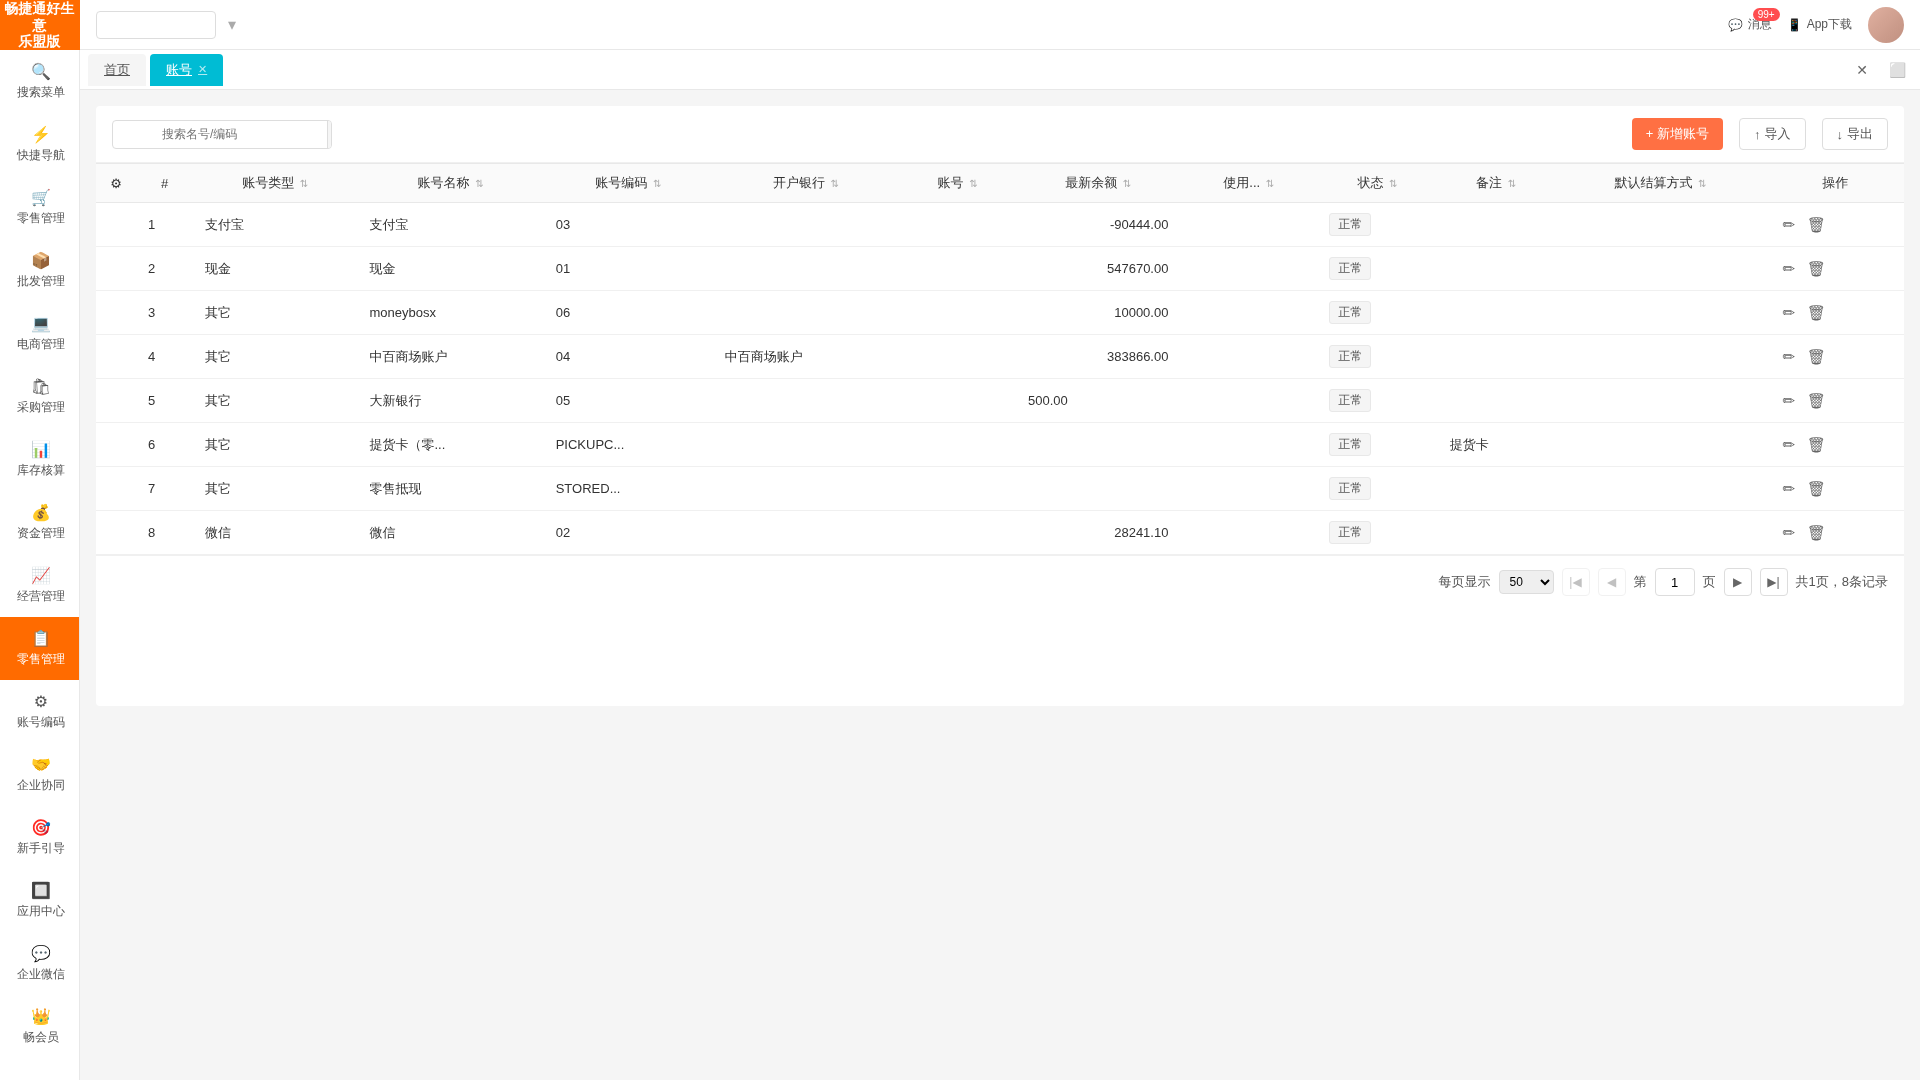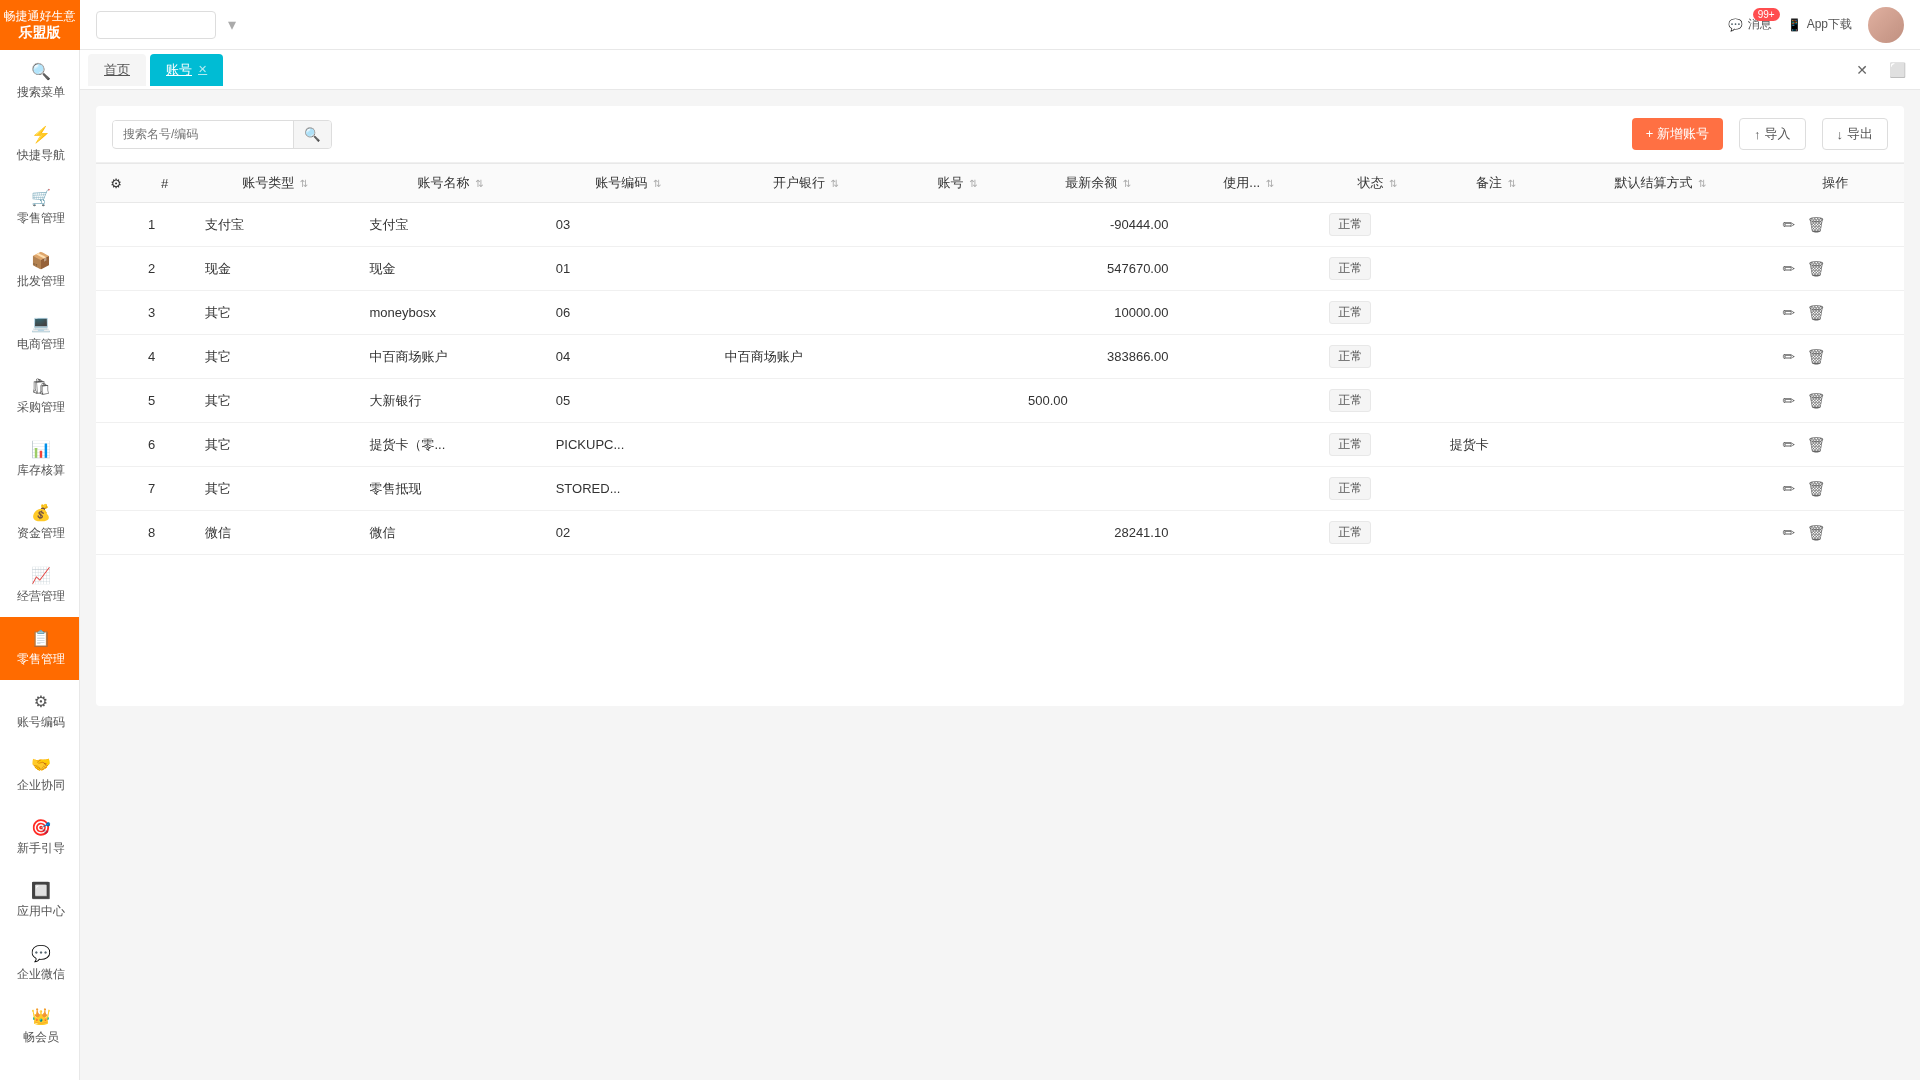--- a/index.html
+++ b/index.html
@@ -197,20 +197,21 @@
       padding: 12px 16px;
       border-bottom: 1px solid #f0f0f0;
     }
     .search-box {
       display: flex;
       align-items: center;
       border: 1px solid #ddd;
       border-radius: 4px;
       overflow: hidden;
       width: 220px;
+      padding-left: 39px;
     }
     .search-input {
       border: none;
       outline: none;
       padding: 6px 10px;
       font-size: 12px;
       flex: 1;
       color: #999;
     }
     .search-btn {
@@ -334,21 +335,21 @@
       text-align: center;
       font-size: 13px;
     }
   </style>
 </head>
 <body>
 
 <div class="sidebar">
   <div class="sidebar-logo">
     <div class="sidebar-logo-text">
-      <div style="font-size:12px; font-weight:normal;">畅捷通好生意</div>
+      <div style="font-size:14px; font-weight:bold;">畅捷通好生意</div>
       <div style="font-size:14px;">乐盟版</div>
     </div>
   </div>
   <nav class="sidebar-nav">
 
   <div class="sidebar-item"><span class="icon">🔍</span><span>搜索菜单</span></div>
       <div class="sidebar-item"><span class="icon">⚡</span><span>快捷导航</span></div>
       <div class="sidebar-item"><span class="icon">🛒</span><span>零售管理</span></div>
       <div class="sidebar-item"><span class="icon">📦</span><span>批发管理</span></div>
       <div class="sidebar-item"><span class="icon">💻</span><span>电商管理</span></div>
@@ -583,16 +584,32 @@
       <td></td>
       <td></td>
       <td>
         <button class="action-btn" title="编辑">✏</button>
         <button class="action-btn" title="删除">🗑</button>
       </td>
     </tr>
           </tbody>
       </table>
 
+      <div class="pagination">
+        <span>每页显示</span>
+        <select class="page-size-select">
+          <option>50</option>
+          <option>100</option>
+          <option>200</option>
+        </select>
+        <button class="page-btn" disabled="">|◀</button>
+        <button class="page-btn" disabled="">◀</button>
+        <span>第</span>
+        <input class="page-input" type="text" value="1" style="">
+        <span>页</span>
+        <button class="page-btn">▶</button>
+        <button class="page-btn">▶|</button>
+        <span>共1页，8条记录</span>
+      </div>
 
     </div>
   </div>
 </div>
 
 </body></html>

